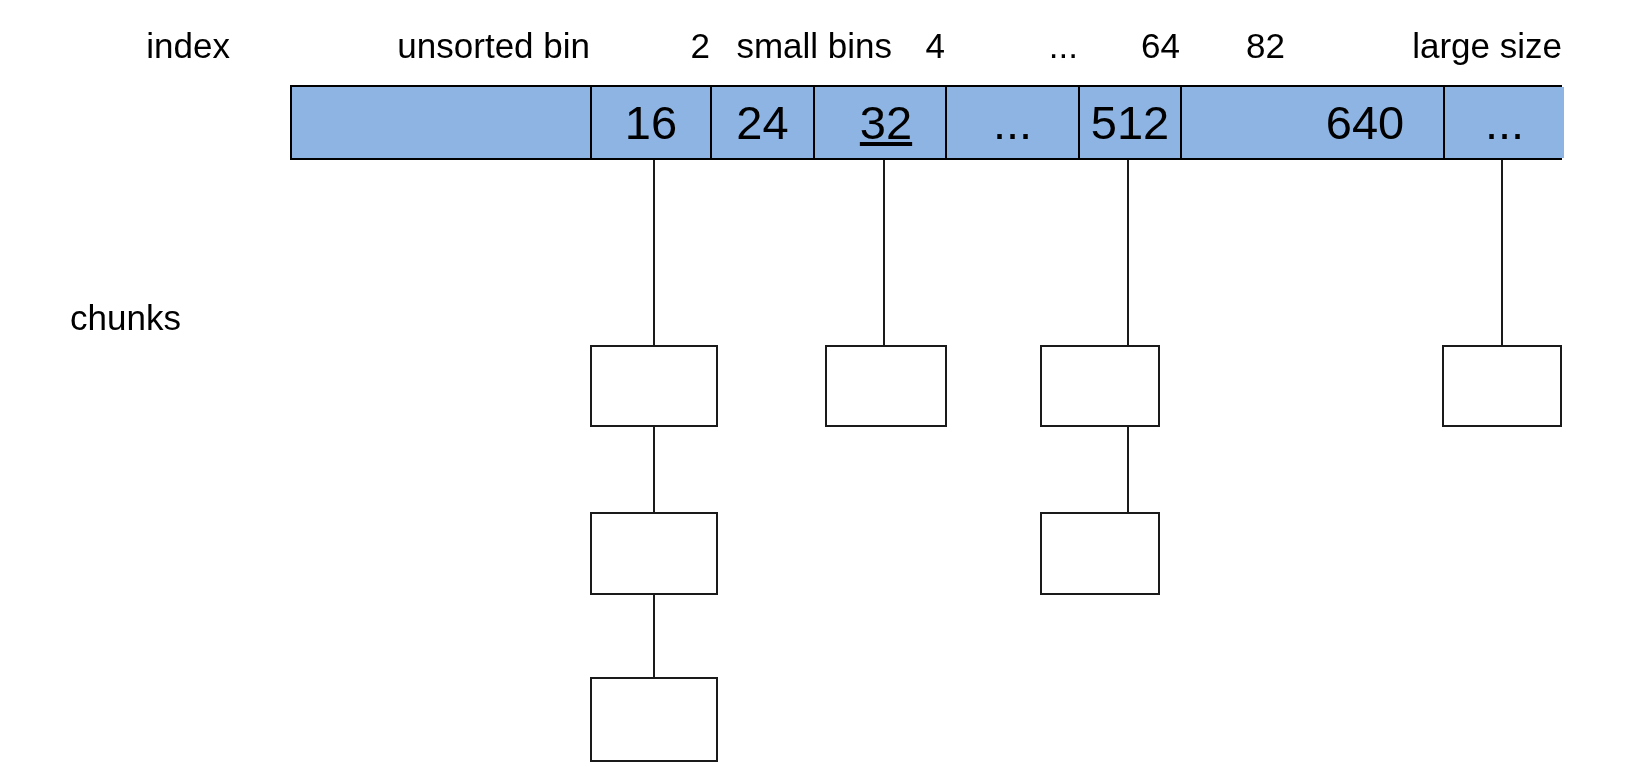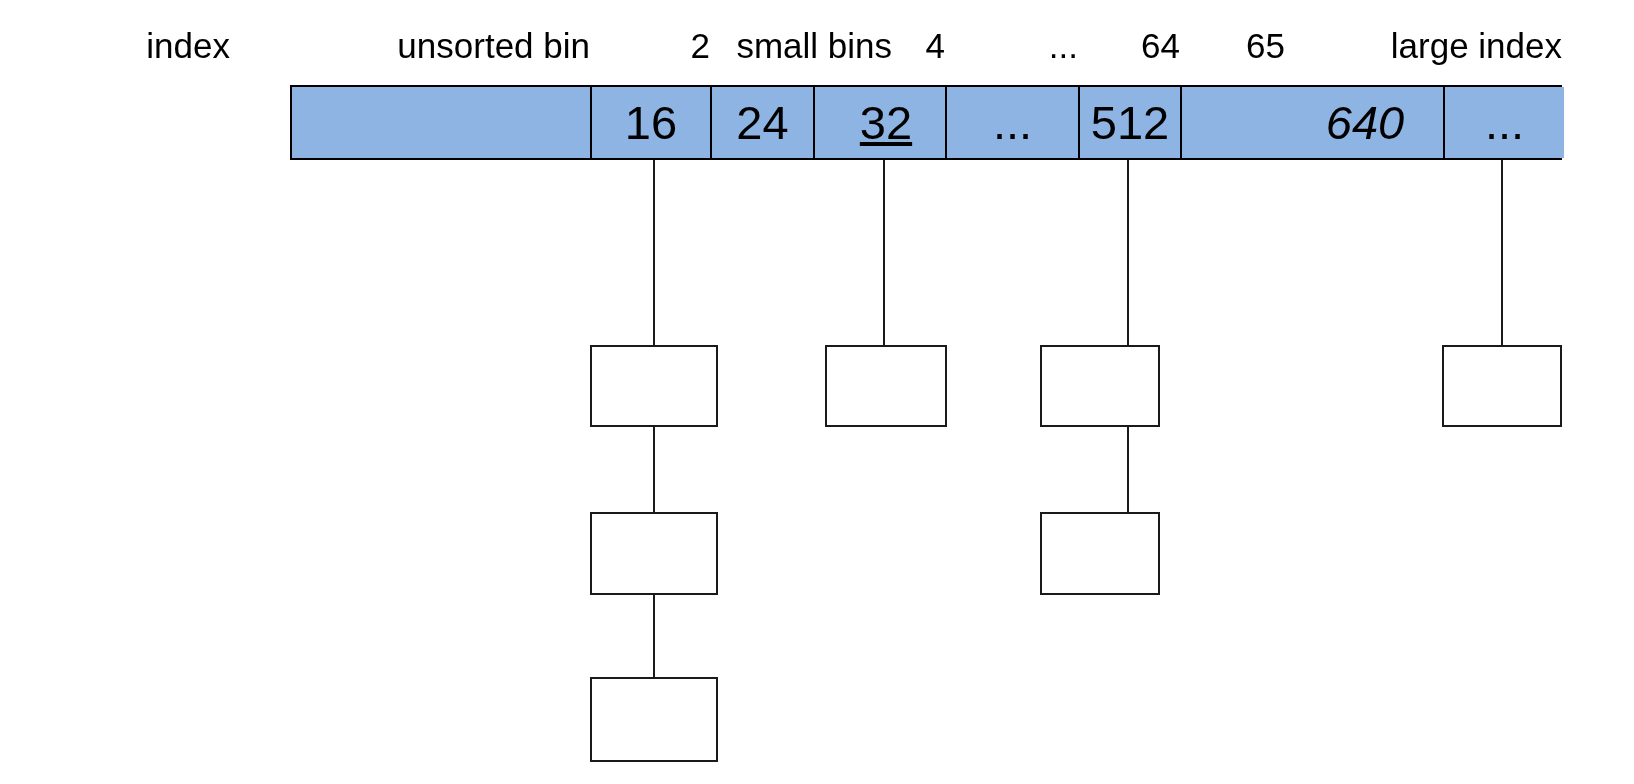--- a/index.html
+++ b/index.html
@@ -65,40 +65,41 @@
     width:2px;
     background:#1a1a1a;
   }
 </style>
 </head>
 <body>
 
 <div id="stage">
 
   <div class="rowlabel" style="left:0px;top:28px;width:230px;">index</div>
+  <div class="rowlabel" style="left:0px;top:300px;width:220px;text-align:left;padding-left:70px;box-sizing:border-box;">chunks</div>
 
   <div id="index-header">
       <div class="hdr" style="left: 290px; width: 300px;">unsorted bin</div>
       <div class="hdr" style="left: 590px; width: 120px;">2</div>
       <div class="hdr" style="left: 662px; width: 230px;">small bins</div>
       <div class="hdr" style="left: 825px; width: 120px;">4</div>
       <div class="hdr" style="left: 945px; width: 133px;">...</div>
       <div class="hdr" style="left: 1078px; width: 102px;">64</div>
-      <div class="hdr" style="left: 1180px; width: 105px;">65</div>
-      <div class="hdr" style="left: 1285px; width: 277px;">large index</div>
+      <div class="hdr" style="left: 1180px; width: 105px;">82</div>
+      <div class="hdr" style="left: 1285px; width: 277px;">large size</div>
     </div>
 
   <div id="bin-table" style="background: rgb(142, 180, 227); border-color: rgb(0, 0, 0);">
       <div class="cell" style="left: 0px; width: 300px; background: rgb(142, 180, 227); border-right-color: rgb(0, 0, 0);"></div>
       <div class="cell" style="left: 300px; width: 120px; background: rgb(142, 180, 227); border-right-color: rgb(0, 0, 0);">16</div>
       <div class="cell" style="left: 420px; width: 103px; background: rgb(142, 180, 227); border-right-color: rgb(0, 0, 0);">24</div>
       <div class="cell" style="left: 535px; width: 120px; background: rgb(142, 180, 227); border-right-color: rgb(0, 0, 0); text-decoration: underline;">32</div>
       <div class="cell" style="left: 655px; width: 133px; background: rgb(142, 180, 227); border-right-color: rgb(0, 0, 0);">...</div>
       <div class="cell" style="left: 788px; width: 102px; background: rgb(142, 180, 227); border-right-color: rgb(0, 0, 0);">512</div>
-      <div class="cell" style="left: 995px; width: 158px; background: rgb(142, 180, 227); border-right-color: rgb(0, 0, 0); font-style: italic;">640</div>
+      <div class="cell" style="left: 995px; width: 158px; background: rgb(142, 180, 227); border-right-color: rgb(0, 0, 0);">640</div>
       <div class="cell last" style="left: 1153px; width: 119px; background: rgb(142, 180, 227); border-right-color: rgb(0, 0, 0);">...</div>
     </div>
 
   <div id="chunks-layer">
       <div class="conn" style="left: 653px; top: 160px; height: 185px;"></div>
       <div class="chunk" style="left: 590px; top: 345px; width: 128px; height: 82px;"></div>
       <div class="conn" style="left: 653px; top: 427px; height: 85px;"></div>
       <div class="chunk" style="left: 590px; top: 512px; width: 128px; height: 83px;"></div>
       <div class="conn" style="left: 653px; top: 595px; height: 82px;"></div>
       <div class="chunk" style="left: 590px; top: 677px; width: 128px; height: 85px;"></div>

